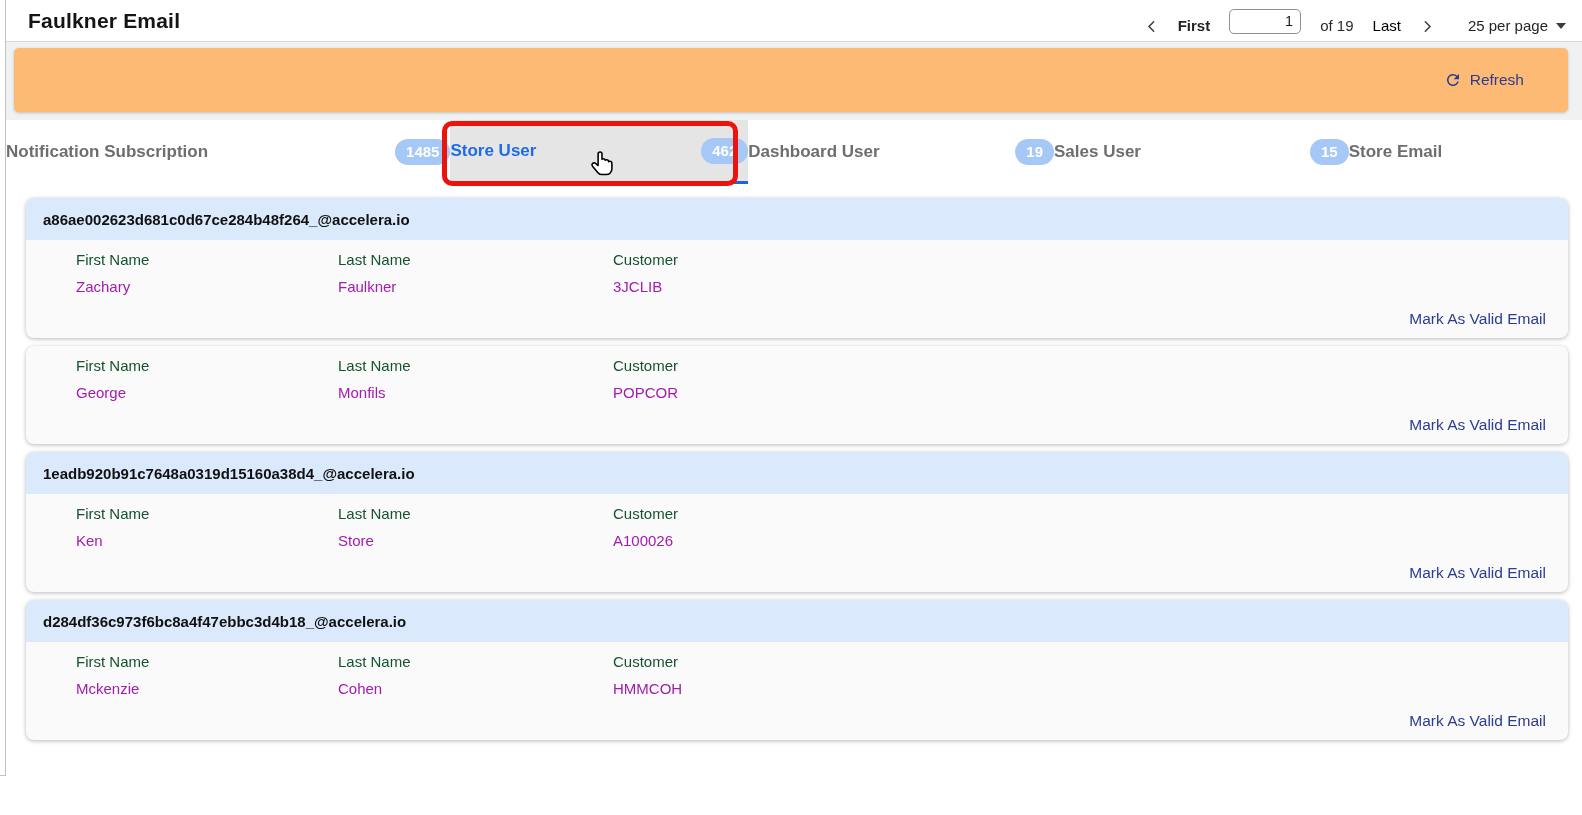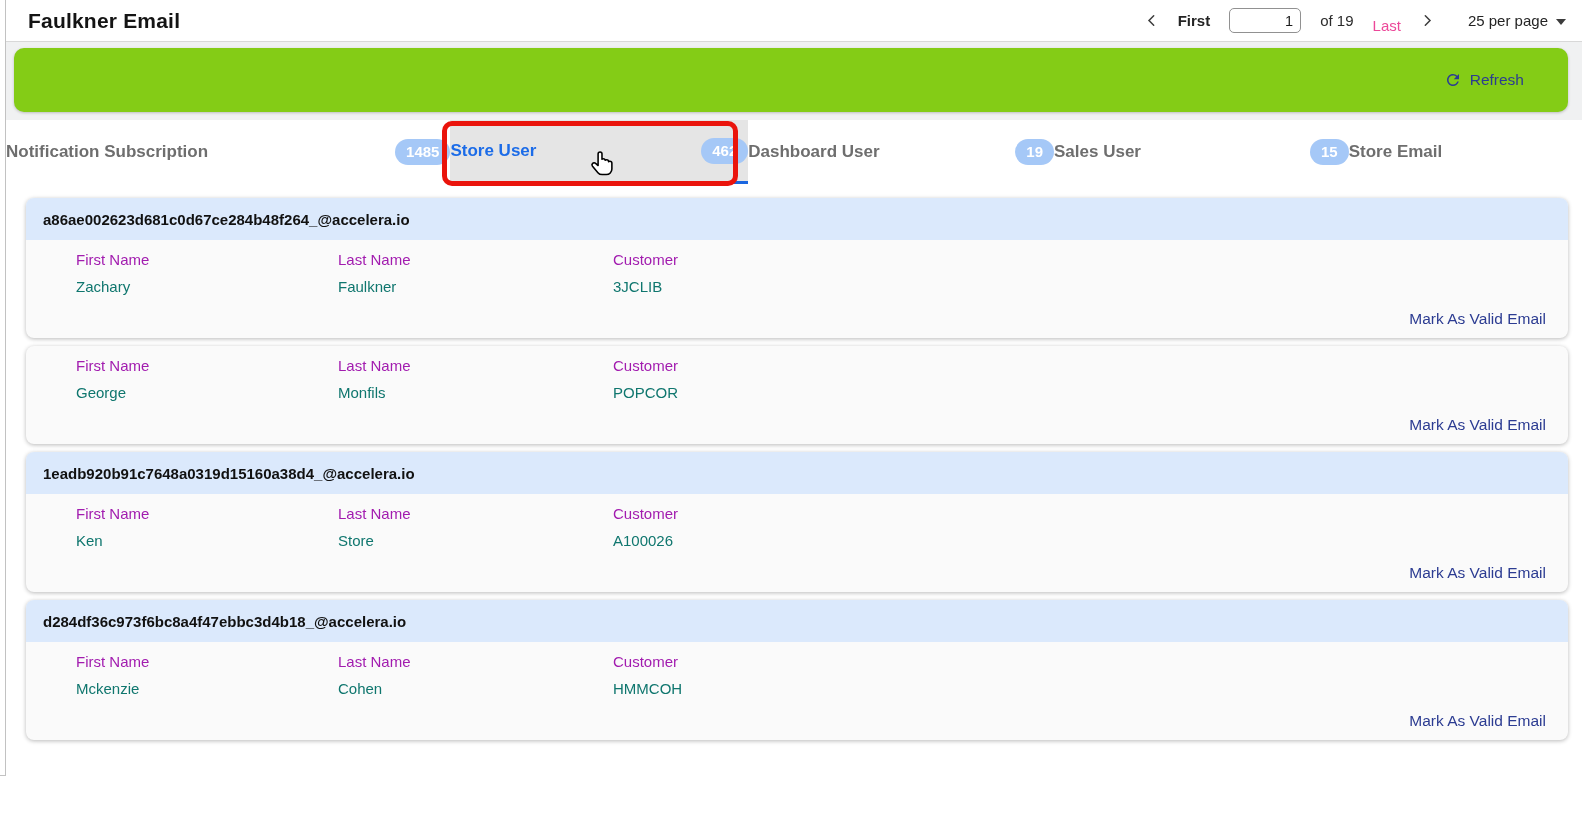--- a/index.html
+++ b/index.html
@@ -5,39 +5,39 @@
   * { margin:0; padding:0; box-sizing:border-box; }
   html,body { width:1582px; height:815px; overflow:hidden; }
   body { font-family:"Liberation Sans", sans-serif; background:#ffffff; color:#1c1c1c; position:relative; }
 
   
   .topbar {
     height:42px; background:#fff; border-bottom:1px solid #d8d8d8;
     display:flex; align-items:center; padding:0 16px 0 28px;
   }
   .page-title { font-size:21px; font-weight:700; color:#141414; letter-spacing:.2px; }
-  .pager { margin-left:auto; display:flex; align-items:center; gap:19px; font-size:15px; color:#2b2b2b; }
+  .pager { margin-left:auto; display:flex; align-items:flex-end; gap:19px; font-size:15px; color:#2b2b2b; }
   .pager .chev { display:flex; align-items:center; cursor:pointer; }
   .pager .first { font-weight:700; color:#242424; cursor:pointer; }
-  .pager .last  { color:#ec4899; cursor:pointer;margin-top:9px; }
+  .pager .last  { color:#000000; cursor:pointer;margin-top:9px; }
   .page-input {
     width:72px; height:25px; border:1.5px solid #919191; border-radius:5px;
     text-align:right; padding-right:7px; font-size:14.5px; color:#1c1c1c; background:#fff;
     font-family:"Liberation Sans", sans-serif; outline:none;
   }
   .per-page { display:flex; align-items:center; margin-left:14px; cursor:pointer; color:#242424; }
   .caret-down {
     width:0; height:0; margin-left:8px; margin-top:2px;
     border-left:5px solid transparent; border-right:5px solid transparent; border-top:6px solid #3c3c3c;
   }
 
   
   .band { background:#f0f1f2; height:78px; padding:6px 14px 0 14px; }
   .panel {
-    background:#84cc16; height:64px; border-radius:10px;
+    background:#fdba74; height:64px; border-radius:5px;
     box-shadow:0 1px 3px rgba(0,0,0,.22);
     display:flex; align-items:center; justify-content:flex-end; padding-right:44px;
   }
   .refresh-btn { display:flex; align-items:center; gap:8px; color:#2c3c92; font-size:15.5px; cursor:pointer; }
   .refresh-btn svg { display:block; }
 
   
   .section { background:#fff; min-height:695px; }
   .tabs {
     height:73px; margin-left:6px; width:1576px;
@@ -60,22 +60,22 @@
     box-shadow:0 1px 4px rgba(0,0,0,.28);
   }
   .card-header {
     height:42px; background:#dbe9fc; display:flex; align-items:center;
     padding-left:17px; font-size:15px; font-weight:700; color:#111;
   }
   .card-body { height:98px; padding-top:9px; display:flex; flex-direction:column; }
   .fields {
     display:grid; grid-template-columns:262px 275px 1fr; padding-left:50px;
   }
-  .field-label { font-size:15px; color:#a21caf; line-height:21px; }
-  .field-value { font-size:15px; color:#0f766e; line-height:21px; margin-top:6px; }
+  .field-label { font-size:15px; color:#14532d; line-height:21px; }
+  .field-value { font-size:15px; color:#a21caf; line-height:21px; margin-top:6px; }
   .card-action { margin-top:auto; text-align:right; padding:0 22px 10px 0; }
   .valid-link { font-size:15.5px; color:#2c3c92; cursor:pointer; text-decoration:none; }
 
   
   .left-strip {
     position:absolute; left:0; top:0; width:6px; height:776px;
     background:#fff; border-right:1px solid #c2c2c2; border-bottom:1px solid #c2c2c2; z-index:50;
   }
 
   

